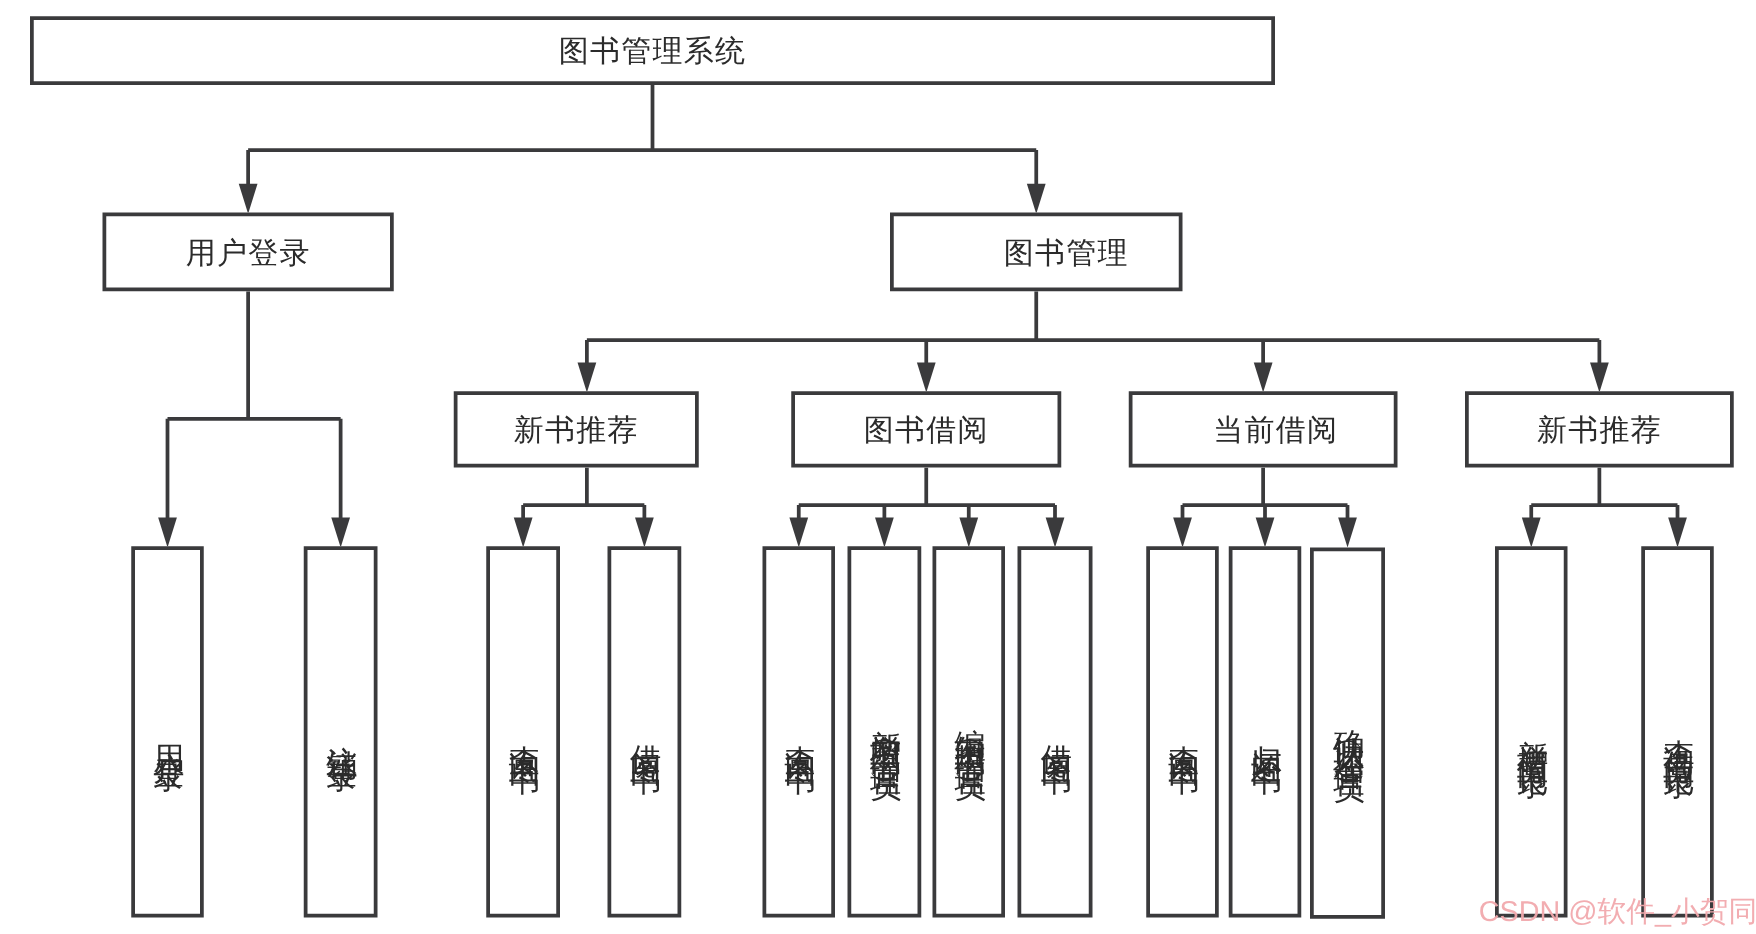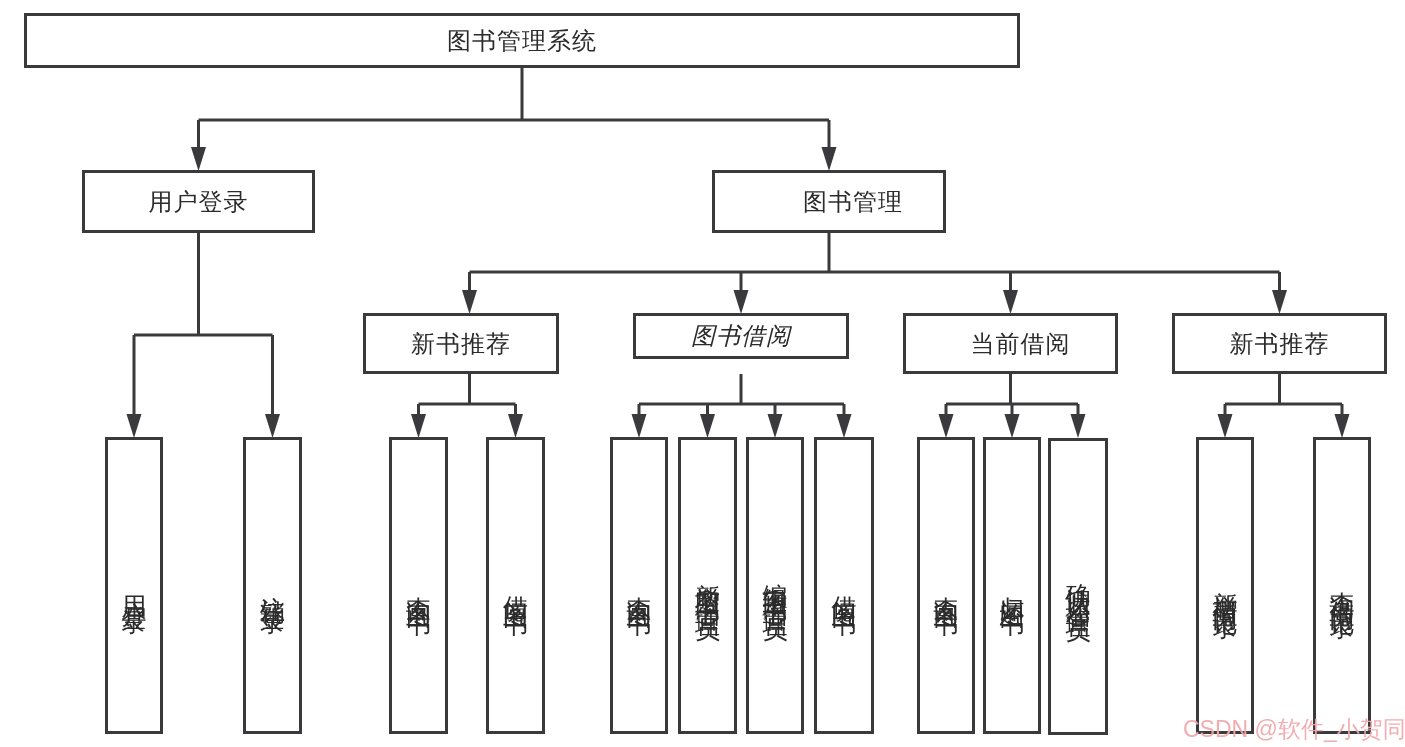--- a/index.html
+++ b/index.html
@@ -48,21 +48,21 @@
     font-size: 25px;
     letter-spacing: 5px;
     line-height: 1;
     z-index: 2;
   }
   
   #n-root            { left: 24px;  top: 13px;  width: 996px; height: 55px; }
   #n-user-login      { left: 82px;  top: 170px; width: 233px; height: 63px; }
   #n-book-management { left: 712px; top: 170px; width: 234px; height: 63px; padding-left: 48px; }
   #n-new-book-rec    { left: 363px; top: 313px; width: 196px; height: 61px; }
-  #n-book-borrow     { left: 633px; top: 313px; width: 216px; height: 46px; font-style: italic; }
+  #n-book-borrow     { left: 633px; top: 313px; width: 216px; height: 61px; }
   #n-current-borrow  { left: 903px; top: 313px; width: 215px; height: 61px; padding-left: 20px; }
   #n-borrow-records  { left: 1172px;top: 313px; width: 215px; height: 61px; }
 
   #l-user-login   { left: 105px;  top: 437px; width: 58px; height: 297px; }
   #l-logout       { left: 243px;  top: 437px; width: 59px; height: 297px; }
   #l-rec-query    { left: 389px;  top: 437px; width: 59px; height: 297px; }
   #l-rec-borrow   { left: 486px;  top: 437px; width: 59px; height: 297px; }
   #l-bb-query     { left: 610px;  top: 437px; width: 58px; height: 297px; }
   #l-bb-add       { left: 678px;  top: 437px; width: 59px; height: 297px; }
   #l-bb-edit      { left: 746px;  top: 437px; width: 58px; height: 297px; }

